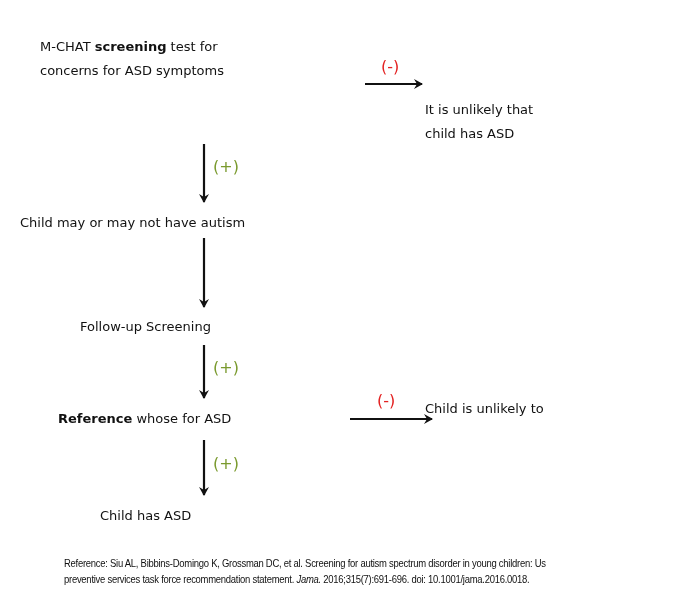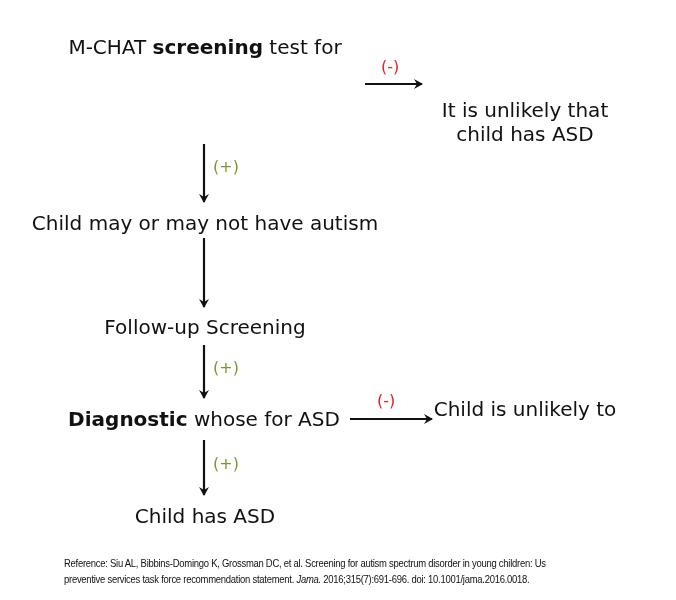--- a/index.html
+++ b/index.html
@@ -1,18 +1,18 @@
 <!DOCTYPE html>
 <html><head>
 <meta charset="utf-8">
 <style>
   html, body { margin: 0; padding: 0; background: #ffffff; }
   body { width: 676px; height: 600px; position: relative; overflow: hidden;
          font-family: "DejaVu Sans", sans-serif; color: #111; }
-  .node { position: absolute; text-align: center; font-size: 20px; line-height: 24px; }
+  .node { position: absolute; font-size: 13px; line-height: 24px; }
   .node b { font-weight: bold; }
   .label { position: absolute; font-size: 16px; }
   .plus { color: #7a9a2e; }
   .minus { color: #e32222; }
   .ref { position: absolute; left: 64px; top: 555px; width: 600px;
          font-family: "Liberation Sans", sans-serif; font-size: 11px; line-height: 16px;
          letter-spacing: -0.3px; color: #111; transform: scaleX(0.86); transform-origin: left top; white-space: nowrap; }
   .ref i { font-style: italic; }
   svg.arrows { position: absolute; left: 0; top: 0; }
 </style>
@@ -28,39 +28,40 @@
   <line x1="365" y1="84" x2="422" y2="84" stroke="#111" stroke-width="2.2" marker-end="url(#ah)"></line>
   <line x1="204" y1="144" x2="204" y2="202" stroke="#111" stroke-width="2.2" marker-end="url(#ah)"></line>
   <line x1="204" y1="238" x2="204" y2="307" stroke="#111" stroke-width="2.2" marker-end="url(#ah)"></line>
   <line x1="204" y1="345" x2="204" y2="398" stroke="#111" stroke-width="2.2" marker-end="url(#ah)"></line>
   <line x1="350" y1="419" x2="432" y2="419" stroke="#111" stroke-width="2.2" marker-end="url(#ah)"></line>
   <line x1="204" y1="440" x2="204" y2="495" stroke="#111" stroke-width="2.2" marker-end="url(#ah)"></line>
 </svg>
 
 <div class="node" style="left:40px; top:35px; width:330px;">
   <div><span>M-CHAT </span><b>screening</b><span> test for</span></div>
+  <div>concerns for ASD symptoms</div>
 </div>
 
 <div class="label minus" style="left:381px; top:57px;">(-)</div>
 
 <div class="node" style="left:425px; top:62px; width:200px;margin-top:36px;">
   <div>It is unlikely that</div>
   <div>child has ASD</div>
 </div>
 
 <div class="label plus" style="left:213px; top:157px;">(+)</div>
 
 <div class="node" style="left:20px; top:211px; width:370px;">Child may or may not have autism</div>
 
 <div class="node" style="left:80px; top:315px; width:250px;">Follow-up Screening</div>
 
 <div class="label plus" style="left:213px; top:358px;">(+)</div>
 
 <div class="node" style="left:58px; top:407px; width:292px;">
-  <b>Diagnostic</b><span> whose for ASD</span>
+  <b>Reference</b><span> whose for ASD</span>
 </div>
 
 <div class="label minus" style="left:377px; top:391px;">(-)</div>
 
 <div class="node" style="left:425px; top:397px; width:200px;">
   <div>Child is unlikely to</div>
 </div>
 
 <div class="label plus" style="left:213px; top:454px;">(+)</div>
 

